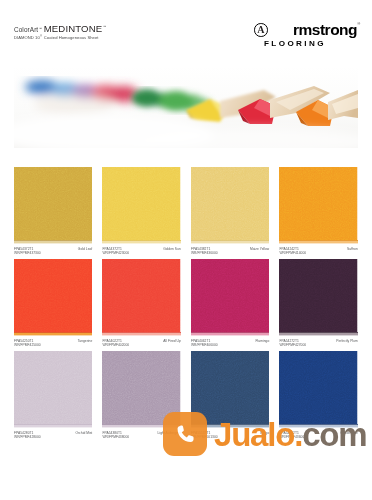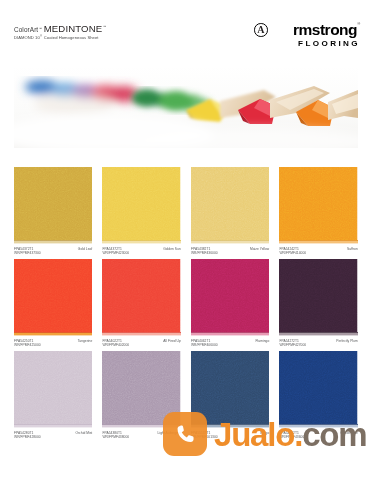--- a/index.html
+++ b/index.html
@@ -115,21 +115,21 @@
     position: relative;
     top: -6px;
     left: .3px;
   }
   .logo-sub {
     font-size: 8.1px;
     font-weight: bold;
     letter-spacing: 2.4px;
     color: #000;
     margin-top: 1.5px;
-    text-align: right;
+    text-align: left;
     padding-left: 10px;
   }
 
   
   .hero {
     position: absolute;
     left: 14px;
     top: 66px;
     width: 344px;
     height: 82px;

